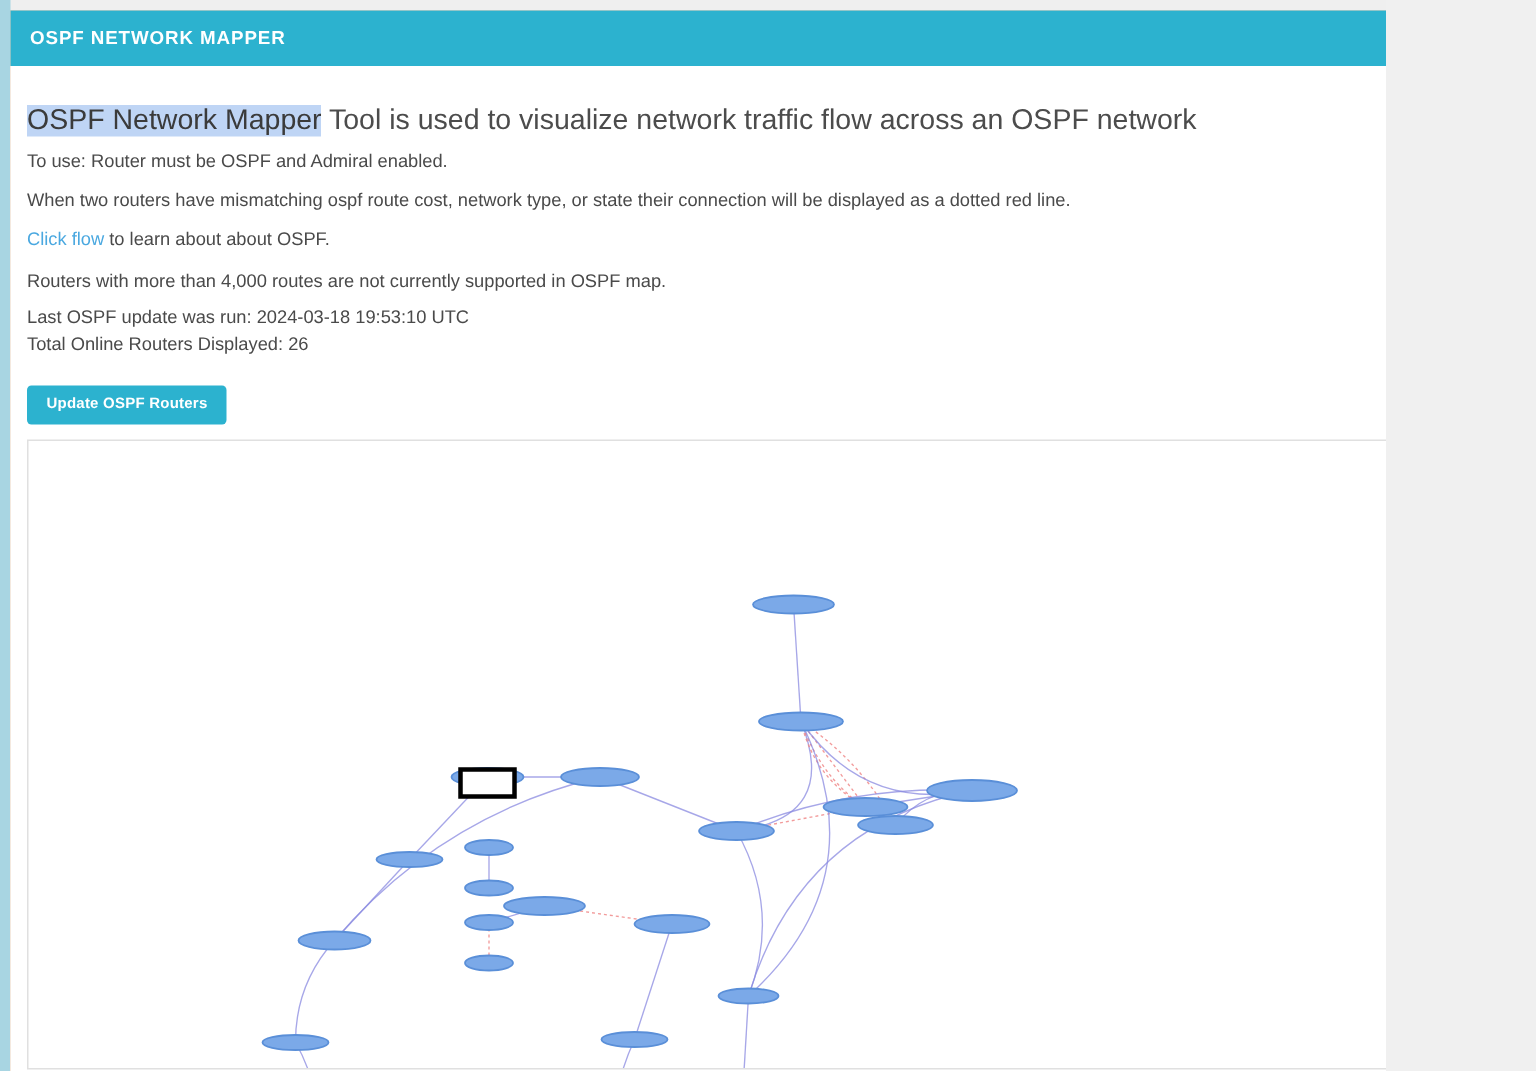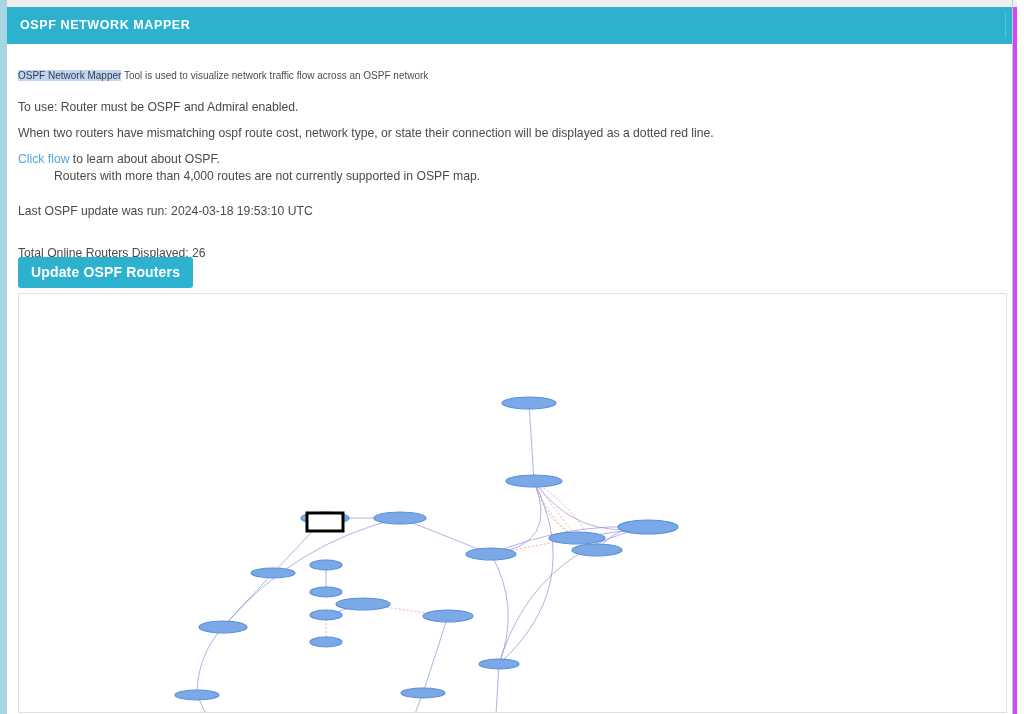--- a/index.html
+++ b/index.html
@@ -4,24 +4,24 @@
 <title>OSPF Network Mapper</title>
 <style>
   html, body {
     margin: 0;
     padding: 0;
     background: #f0f0f0;
     font-family: "Liberation Sans", sans-serif;
   }
   #page {
     position: relative;
-    width: 1024px;
+    width: 924px;
     height: 714px;
     overflow: hidden;
-    background: #d946ef;
+    background: #f97316;
   }
   
   .gutter-top {
     position: absolute;
     left: 0; top: 0;
     width: 1024px; height: 7px;
     background: #efefef;
   }
   .left-accent {
     position: absolute;
@@ -73,57 +73,57 @@
   .body-area {
     position: absolute;
     left: 7px; top: 44px;
     width: 1005px;
     height: 670px;
     background: #ffffff;
   }
   .lead {
     position: absolute;
     left: 11px; top: 26px;
-    font-size: 10px;
+    font-size: 19px;
     color: #4c4c4c;
     white-space: nowrap;
     text-align: right;
   }
   .lead .hl {
     background: #bfd5f5;
     color: #3b3b3b;
   }
   .para {
     position: absolute;
     left: 11px;
     font-size: 12.2px;
     color: #4a4a4a;
     white-space: nowrap;
   }
   .p1 { top: 56px; }
   .p2 { top: 82px; }
   .p3 { top: 108px; }
-  .p4 { top: 125px; margin-left: 36px; }
+  .p4 { top: 136px; }
   .p5 { top: 160px; }
-  .p6 { top: 202px; text-align: center; }
+  .p6 { top: 178px; text-align: center; }
   .link {
     color: #4aa8e0;
     text-decoration: none;
     cursor: pointer;
   }
   .update-btn {
     position: absolute;
     left: 11px; top: 213px;
     background: #2cb2cf;
     color: #ffffff;
     border: none;
     border-radius: 3px;
     padding: 7px 13px 8px 13px;
     font-family: "Liberation Sans", sans-serif;
-    font-size: 14px;
+    font-size: 10px;
     font-weight: bold;
     cursor: pointer;
     letter-spacing: 0.15px;
   }
   
   .graph-box {
     position: absolute;
     left: 11px; top: 249px;
     width: 989px; height: 420px;
     border: 1px solid #e0e0e0;

